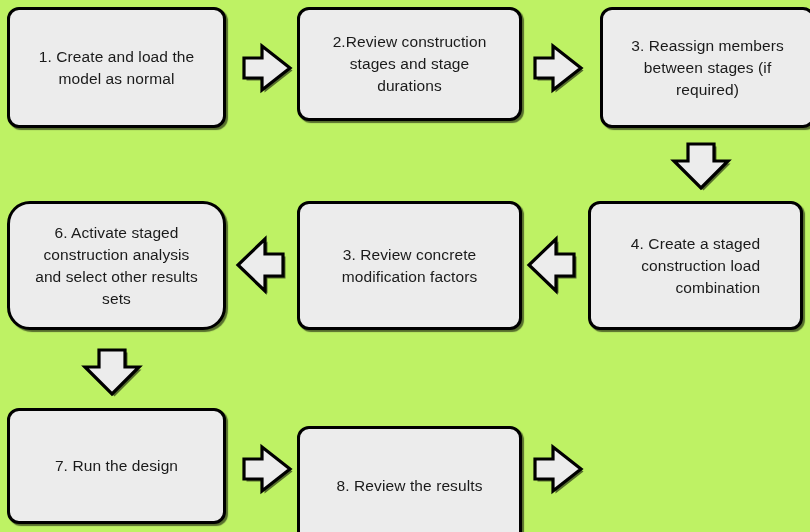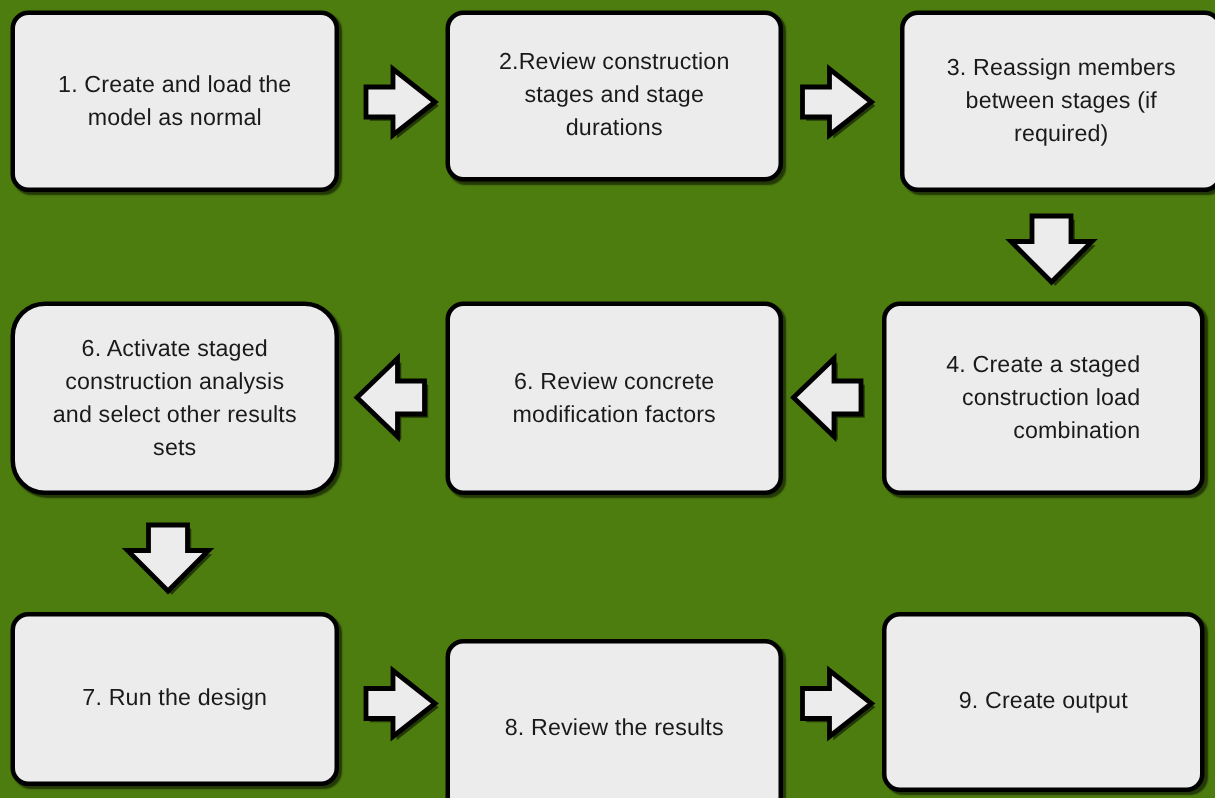--- a/index.html
+++ b/index.html
@@ -8,21 +8,21 @@
     padding: 0;
     background: #ffffff;
   }
   body {
     font-family: "Liberation Sans", sans-serif;
   }
   #canvas {
     position: relative;
     width: 810px;
     height: 532px;
-    background: #4d7c0f;
+    background: #bef264;
     overflow: hidden;
   }
 
   
   .node {
     position: absolute;
     box-sizing: border-box;
     background: #ececec;
     border: 3px solid #000000;
     border-radius: 12px;
@@ -129,21 +129,21 @@
 and select other results
 sets</div>
 
   <div class="arrow" id="arrow-5-6">
     <svg width="52" height="74" viewBox="0 0 52 74" aria-hidden="true">
       <path class="shadow" d="M48 26 L30 26 L30 11 L3 37 L30 63 L30 48 L48 48 Z" transform="translate(2.5,2.5)"></path>
       <path class="body" d="M48 26 L30 26 L30 11 L3 37 L30 63 L30 48 L48 48 Z"></path>
     </svg>
   </div>
 
-  <div class="node" id="node-5">6. Review concrete
+  <div class="node" id="node-5">3. Review concrete
 modification factors</div>
 
   <div class="arrow" id="arrow-4-5">
     <svg width="52" height="74" viewBox="0 0 52 74" aria-hidden="true">
       <path class="shadow" d="M48 26 L30 26 L30 11 L3 37 L30 63 L30 48 L48 48 Z" transform="translate(2.5,2.5)"></path>
       <path class="body" d="M48 26 L30 26 L30 11 L3 37 L30 63 L30 48 L48 48 Z"></path>
     </svg>
   </div>
 
   <div class="node" id="node-4">4. Create a staged
@@ -168,15 +168,14 @@
 
   <div class="node" id="node-8">8. Review the results</div>
 
   <div class="arrow arrow-h" id="arrow-8-9">
     <svg width="52" height="62" viewBox="0 0 52 62" aria-hidden="true">
       <path class="shadow" d="M4 22 L22 22 L22 10 L50 32 L22 54 L22 42 L4 42 Z" transform="translate(2.5,2.5)"></path>
       <path class="body" d="M4 22 L22 22 L22 10 L50 32 L22 54 L22 42 L4 42 Z"></path>
     </svg>
   </div>
 
-  <div class="node" id="node-9">9. Create output</div>
 
 </div>
 
 </body></html>

